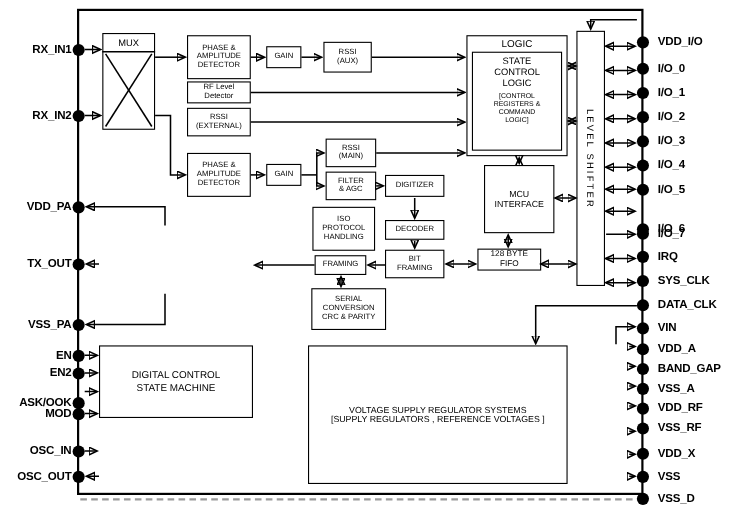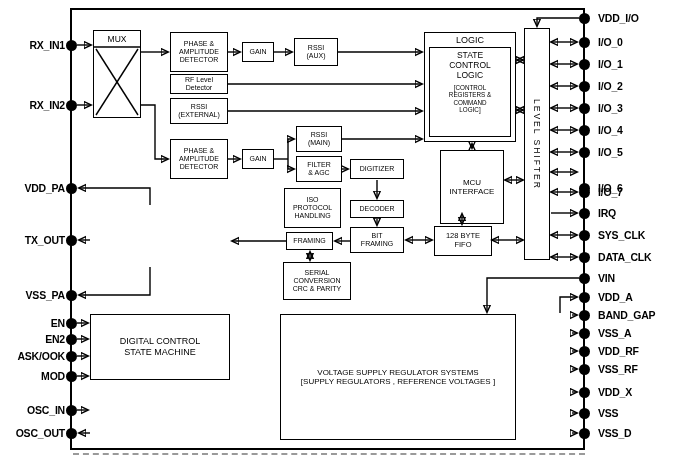--- a/index.html
+++ b/index.html
@@ -8,21 +8,21 @@
   #stage { position:relative; width:675px; height:462px; background:#fff; overflow:hidden; }
   .chip { position:absolute; left:70px; top:8px; width:515px; height:442px; border:2.5px solid #000; background:#fff; }
   .block { position:absolute; border:1.5px solid #000; background:#fff; display:flex; align-items:center; justify-content:center; text-align:center; font-weight:400; line-height:1.18; white-space:pre-line; z-index:2; }
   .logic { flex-direction:column; justify-content:flex-start; padding:2px 4px 4px; }
   .state-box { border:1.5px solid #000; width:100%; flex:1; margin-top:1px; display:flex; flex-direction:column; align-items:center; padding:2px; white-space:pre-line; }
   .vshift { writing-mode:vertical-rl; letter-spacing:2px; }
   .pin { position:absolute; display:flex; align-items:center; height:12px; transform:translateY(-50%); z-index:3; }
   .pin .dot { width:11px; height:11px; border-radius:50%; background:#000; flex:0 0 auto; }
   .pin-left { left:0; width:77px; justify-content:flex-end; }
   .pin-left .pin-label { margin-right:1px; text-align:right; }
-  .pin-right { left:579px; }
+  .pin-right { left:579px;margin-top:20px; }
   .pin-right .pin-label { margin-left:8px; }
   .pin-label { font-weight:700; font-size:10.5px; letter-spacing:-0.2px; white-space:nowrap; }
   svg.wires { position:absolute; left:0; top:0; width:675px; height:462px; z-index:4; pointer-events:none; }
   svg.wires path { stroke:#000; stroke-width:1.4; fill:none; }
   .bottom-dash { position:absolute; left:73px; top:453px; width:512px; border-top:2px dashed #9a9a9a; z-index:1; }
 </style>
 </head>
 <body>
 
 <div id="stage">
@@ -52,37 +52,37 @@
   <div class="block" style="left:296px;top:156px;width:46px;height:26px;font-size:7px">FILTER
 &amp; AGC</div>
   <div class="block" style="left:350px;top:159px;width:54px;height:20px;font-size:7px">DIGITIZER</div>
   <div class="block" style="left:284px;top:188px;width:57px;height:40px;font-size:7px">ISO
 PROTOCOL
 HANDLING</div>
   <div class="block" style="left:350px;top:200px;width:54px;height:18px;font-size:7px">DECODER</div>
   <div class="block" style="left:286px;top:232px;width:47px;height:18px;font-size:7px">FRAMING</div>
   <div class="block" style="left:350px;top:227px;width:54px;height:26px;font-size:7px">BIT
 FRAMING</div>
-  <div class="block" style="left:434px;top:226px;width:58px;height:30px;font-size:7.5px">128 BYTE
+  <div class="block" style="left:434px;top:226px;width:58px;height:20px;font-size:7.5px">128 BYTE
 FIFO</div>
 
   <div class="block logic" style="left:424px;top:32px;width:92px;height:110px">
     <div style="font-size:9px">LOGIC</div>
     <div class="state-box">
       <div style="font-size:8.5px">STATE
 CONTROL
 LOGIC</div>
       <div style="font-size:6.3px;margin-top:4px">[CONTROL
 REGISTERS &amp;
 COMMAND
 LOGIC]</div>
     </div>
   </div>
 
-  <div class="block" style="left:440px;top:150px;width:64px;height:74px;font-size:8px">MCU
+  <div class="block" style="left:440px;top:150px;width:64px;height:62px;font-size:8px">MCU
 INTERFACE</div>
   <div class="block vshift" style="left:524px;top:28px;width:26px;height:232px;font-size:8.5px">LEVEL SHIFTER</div>
   <div class="block" style="left:283px;top:262px;width:68px;height:38px;font-size:7px">SERIAL
 CONVERSION
 CRC &amp; PARITY</div>
   <div class="block" style="left:90px;top:314px;width:140px;height:66px;font-size:9px">DIGITAL CONTROL
 STATE MACHINE</div>
   <div class="block" style="left:280px;top:314px;width:236px;height:126px;font-size:8px">VOLTAGE SUPPLY REGULATOR SYSTEMS
 [SUPPLY REGULATORS , REFERENCE VOLTAGES ]</div>
 
@@ -107,21 +107,21 @@
       <span class="dot"></span>
     </div>
   <div class="pin pin-left" style="top:323px">
       <span class="pin-label">EN</span>
       <span class="dot"></span>
     </div>
   <div class="pin pin-left" style="top:339px">
       <span class="pin-label">EN2</span>
       <span class="dot"></span>
     </div>
-  <div class="pin pin-left" style="top:356px">
+  <div class="pin pin-left" style="top:366px">
       <span class="pin-label">ASK/OOK</span>
       <span class="dot"></span>
     </div>
   <div class="pin pin-left" style="top:376px">
       <span class="pin-label">MOD</span>
       <span class="dot"></span>
     </div>
   <div class="pin pin-left" style="top:410px">
       <span class="pin-label">OSC_IN</span>
       <span class="dot"></span>

